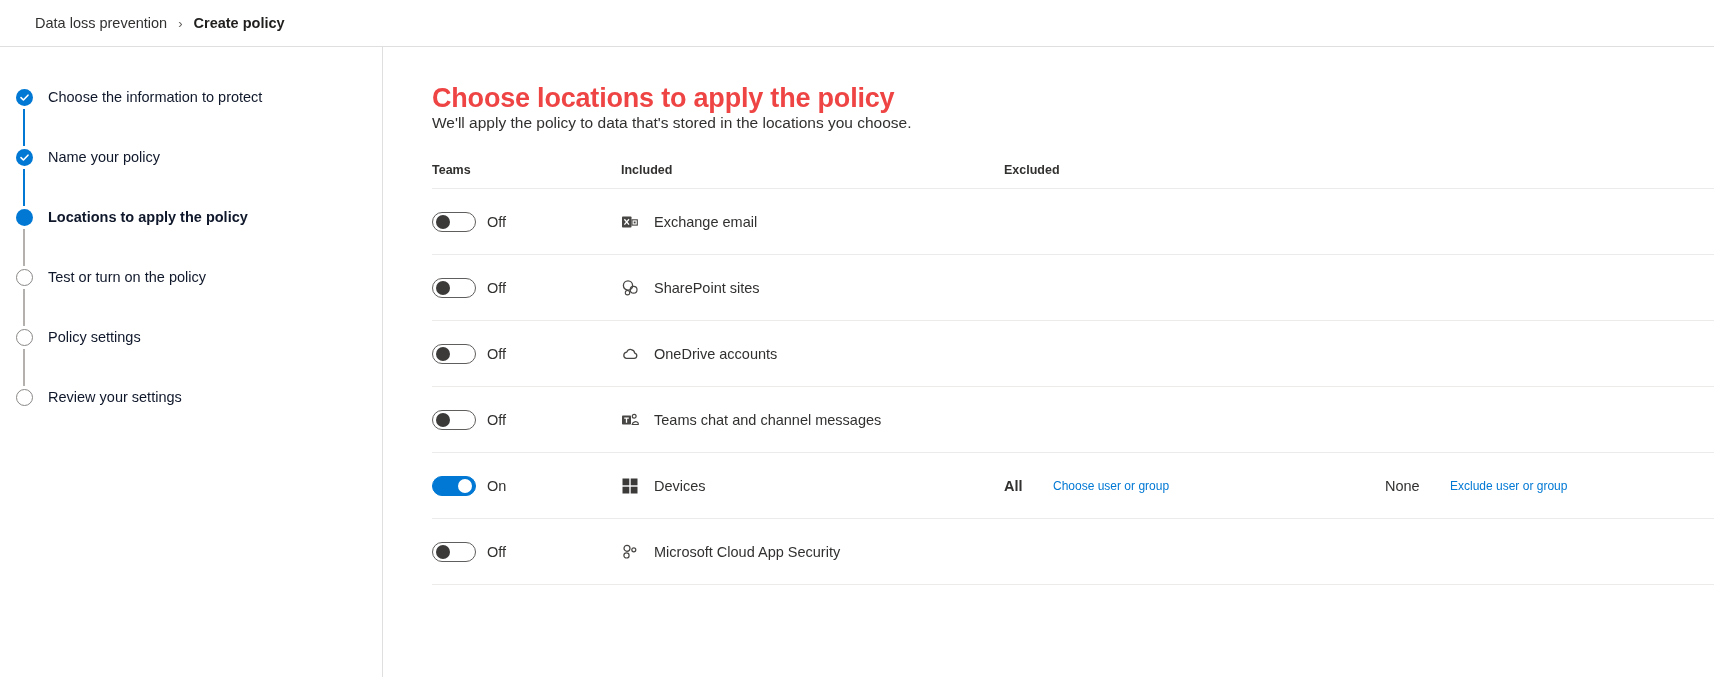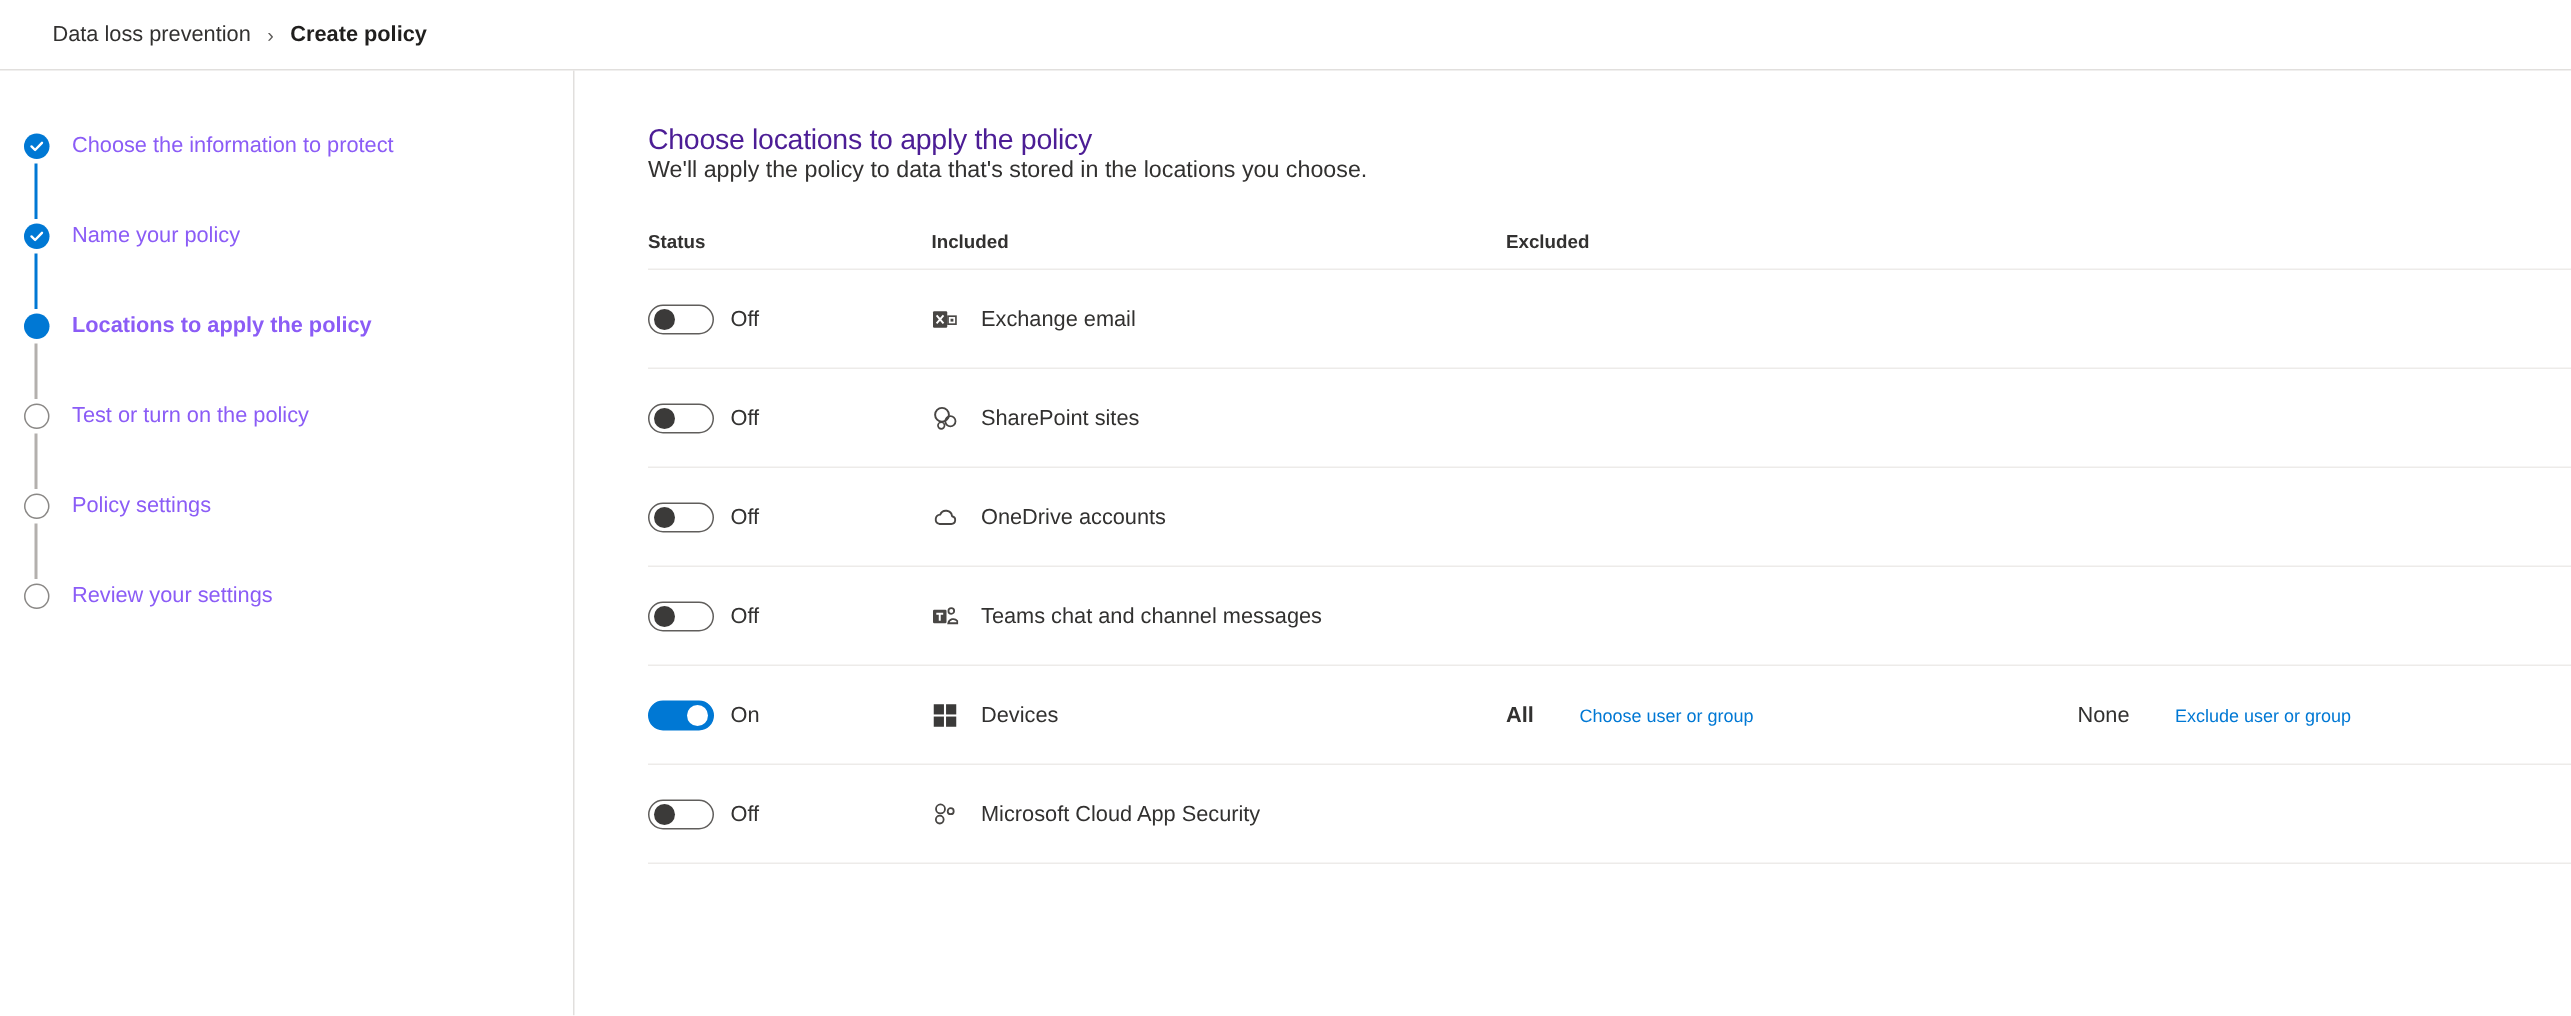--- a/index.html
+++ b/index.html
@@ -24,25 +24,25 @@
   .rail { width: 18px; display: flex; flex-direction: column; align-items: center; }
   .circle { width: 17px; height: 17px; border-radius: 50%; flex: 0 0 17px;
     display: flex; align-items: center; justify-content: center; }
   .state-completed .circle, .state-current .circle { background: #0078d4; }
   .state-upcoming .circle { background: #fff; border: 1.5px solid #8a8886; }
   .circle svg { display: none; }
   .state-completed .circle svg { display: block; }
   .connector { width: 2px; flex: 1; margin: 3px 0; background: #b3b0ad; }
   .state-completed .connector { background: #0078d4; }
   .step:last-child .connector { display: none; }
-  .step-label { margin-left: 15px; font-size: 14.5px; line-height: 17px; color: #8b5cf6; }
+  .step-label { margin-left: 15px; font-size: 14.5px; line-height: 17px; color: #0f172a; }
   .state-current .step-label { font-weight: 700; }
 
   
-  .page-title { font-size: 19px; font-weight: 400; color: #4c1d95; letter-spacing: -0.2px; }
+  .page-title { font-size: 27px; font-weight: 700; color: #ef4444; letter-spacing: -0.2px; }
   .page-subtitle { font-size: 15.5px; color: #323130; }
 
   .tgrid { display: grid; grid-template-columns: 189px 383px 381px 1fr; align-items: center; }
   .thead { margin-top: 31px; padding-bottom: 11px; border-bottom: 1px solid #edebe9; }
   .thead .th { font-size: 12.5px; font-weight: 700; color: #323130; }
   .trow { height: 66px; border-bottom: 1px solid #edebe9; }
 
   
   .cell-status { display: flex; align-items: center; }
   .toggle { position: relative; width: 44px; height: 20px; border-radius: 10px;
@@ -144,21 +144,21 @@
       </div>
     </div>
 
   </aside>
 
   <main class="main">
     <h1 class="page-title">Choose locations to apply the policy</h1>
     <p class="page-subtitle">We'll apply the policy to data that's stored in the locations you choose.</p>
 
     <div class="tgrid thead">
-      <div class="th">Status</div>
+      <div class="th">Teams</div>
       <div class="th">Included</div>
       <div class="th">Excluded</div>
     </div>
 
     <div id="rows">
       <div class="tgrid trow">
         <div class="cell cell-status">
           <button class="toggle">
               <span class="knob"></span>
             </button>

